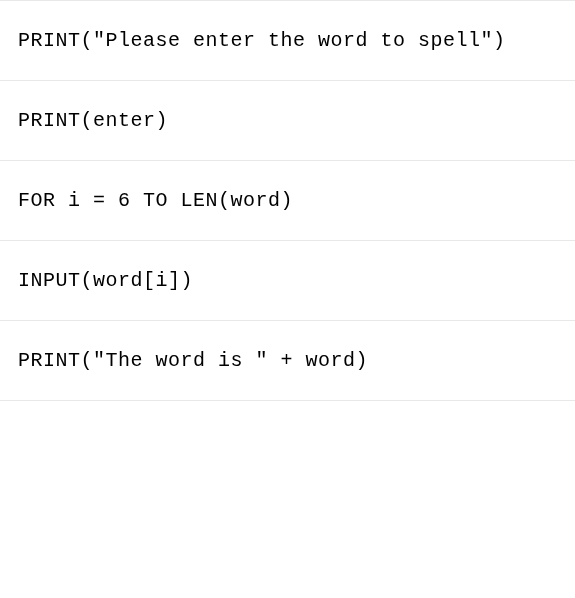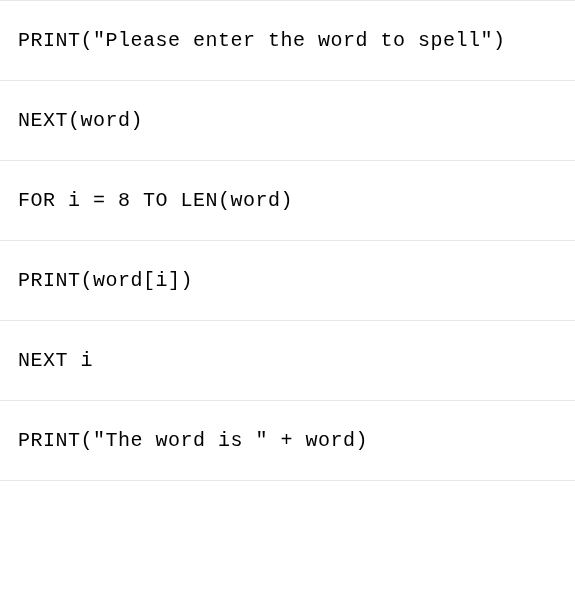--- a/index.html
+++ b/index.html
@@ -30,28 +30,25 @@
   </style>
 </head>
 <body>
 
 <table class="code-table">
   <tbody>
     <tr class="code-row">
       <td class="code-cell">PRINT("Please enter the word to spell")</td>
     </tr>
     <tr class="code-row">
-      <td class="code-cell">NEXT(word)</td>
+      <td class="code-cell">PRINT(enter)</td>
     </tr>
     <tr class="code-row">
-      <td class="code-cell">FOR i = 8 TO LEN(word)</td>
+      <td class="code-cell">FOR i = 6 TO LEN(word)</td>
     </tr>
     <tr class="code-row">
-      <td class="code-cell">PRINT(word[i])</td>
-    </tr>
-    <tr class="code-row">
-      <td class="code-cell">NEXT i</td>
+      <td class="code-cell">INPUT(word[i])</td>
     </tr>
     <tr class="code-row">
       <td class="code-cell">PRINT("The word is " + word)</td>
     </tr>
   </tbody>
 </table>
 
 </body></html>

